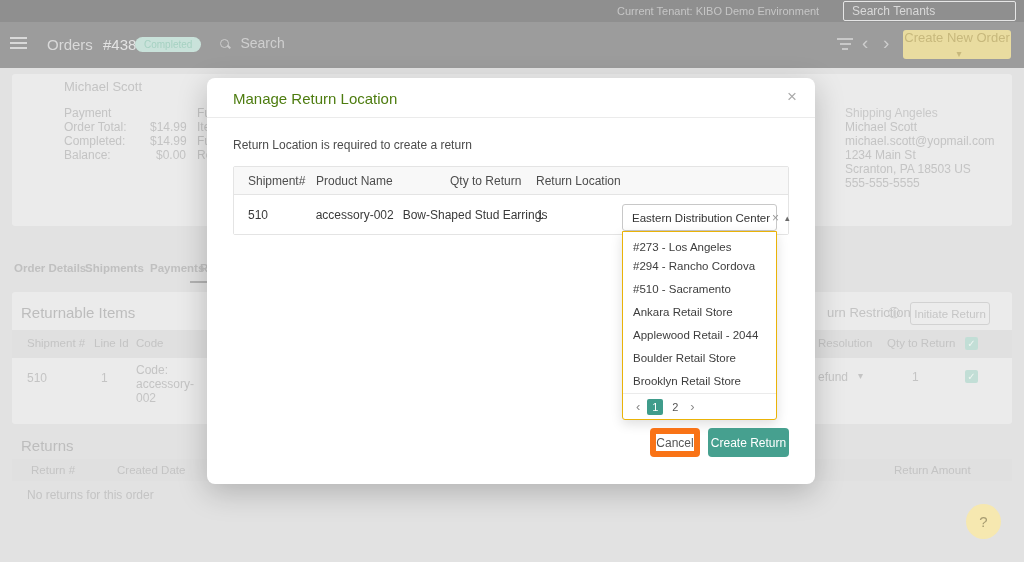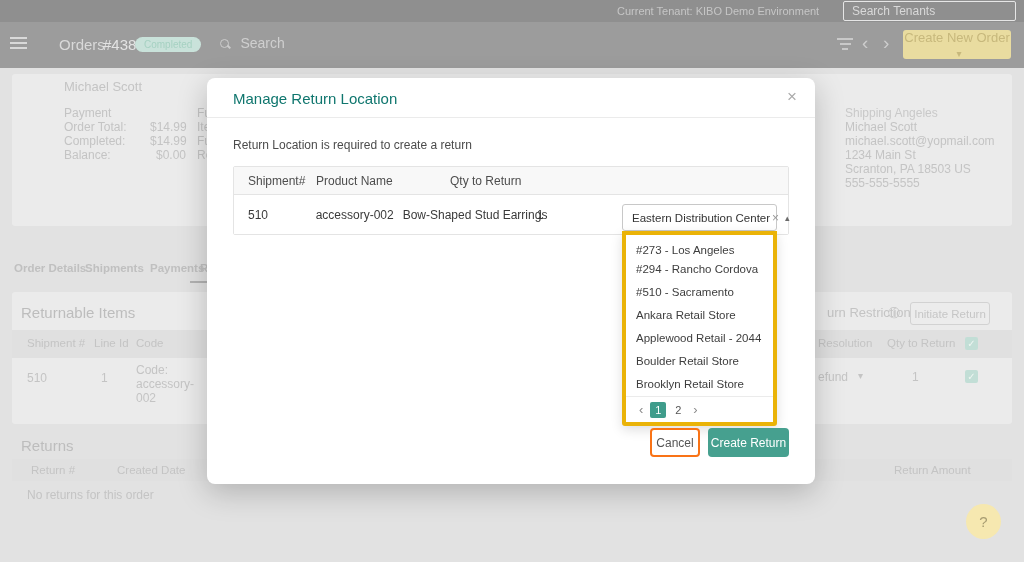--- a/index.html
+++ b/index.html
@@ -11,21 +11,21 @@
   .topstrip { position:absolute; left:0; top:0; width:1024px; height:22px; background:#8f8f8f; }
   .tenant-label { position:absolute; left:617px; top:5px; font-size:11px; color:#c6c6c6; }
   .tenant-search { position:absolute; left:843px; top:1px; width:173px; height:20px; background:transparent;
     border:1px solid #e6e6e6; border-radius:2px; font-size:12px; color:#dedede; padding:0 8px; outline:none; }
   .tenant-search::placeholder { color:#d9d9d9; }
 
   
   .navbar { position:absolute; left:0; top:22px; width:1024px; height:46px; background:#9c9c9c; }
   .hamburger { position:absolute; left:10px; top:15px; width:17px; height:14px; cursor:pointer; }
   .hamburger i { display:block; height:2px; background:#d9d9d9; margin-bottom:3px; }
-  .nav-title { position:absolute; left:47px; top:14px; font-size:15px; color:#d9d9d9;margin-left:12px; }
+  .nav-title { position:absolute; left:47px; top:14px; font-size:15px; color:#d9d9d9; }
   .order-num { position:absolute; left:103px; top:14px; font-size:15px; color:#e3e3e3; }
   .status-badge { position:absolute; left:135px; top:15px; height:15px; line-height:15px; padding:0 9px;
     background:#c9e2da; color:#a6d1c2; font-size:10px; border-radius:8px; }
   .nav-search { position:absolute; left:220px; top:13px; width:180px; height:20px; cursor:text; }
   .icon-search { position:relative; display:inline-block; width:10px; height:10px; margin-top:3px; }
   .icon-search::before { content:""; position:absolute; left:0; top:0; width:7px; height:7px;
     border:1.4px solid #cccccc; border-radius:50%; }
   .icon-search::after { content:""; position:absolute; left:7px; top:7px; width:4px; height:1.6px;
     background:#cccccc; transform:rotate(45deg); }
   .nav-search-label { font-size:14px; color:#cfcfcf; margin-left:6px; vertical-align:top; }
@@ -50,53 +50,53 @@
     color:#eef6f2; font-size:10px; line-height:13px; text-align:center; cursor:pointer; }
   .init-btn { position:absolute; left:910px; top:302px; width:80px; height:23px; background:#ececec;
     border:1px solid #d2d2d2; border-radius:3px; font-size:11.5px; color:#c6c6c6; cursor:pointer; font-family:inherit; }
   .help-btn { position:absolute; left:966px; top:504px; width:35px; height:35px; border-radius:50%;
     background:#f6e8b0; border:none; font-size:15px; color:#a89d72; cursor:pointer; font-family:inherit; }
 
   
   .modal { position:absolute; left:207px; top:78px; width:608px; height:406px; background:#ffffff;
     border-radius:8px; box-shadow:0 8px 30px rgba(0,0,0,0.22); }
   .modal-header { position:absolute; left:0; top:0; width:100%; height:40px; border-bottom:1px solid #ebebeb; }
-  .modal-title { position:absolute; left:26px; top:12px; font-size:15px; color:#0f766e; font-weight:500; }
+  .modal-title { position:absolute; left:26px; top:12px; font-size:15px; color:#4d7c0f; font-weight:500; }
   .modal-close { position:absolute; right:18px; top:9px; font-size:17px; color:#ababab; cursor:pointer; }
   .modal-note { position:absolute; left:26px; top:60px; font-size:12px; color:#4b4b4b; }
 
   .rtable { position:absolute; left:26px; top:88px; width:556px; border:1px solid #e4e4e4; border-radius:2px; }
   .rtable .thead { display:flex; height:28px; background:#f8f8f8; border-bottom:1px solid #e4e4e4; }
   .rtable .trow  { display:flex; height:39px; background:#fff; }
   .rtable .th, .rtable .td { padding-left:14px; display:flex; align-items:center;
     font-size:12px; white-space:nowrap; overflow:visible; }
   .rtable .th { color:#4d4d4d; }
   .rtable .td { color:#3a3a3a; }
   .c1{width:68px;} .c2{width:87px;} .c3{width:134px;} .c4{width:86px;} .c5{width:181px;}
 
   .loc-select { position:absolute; left:415px; top:126px; width:155px; height:27px; background:#fff;
     border:1px solid #c8c8c8; border-radius:3px; cursor:pointer; display:flex; align-items:center; padding:0 7px; }
   .loc-select .cursorbar { width:1px; height:14px; background:#444; }
   .loc-select .val { font-size:11.5px; color:#333; margin-left:2px; white-space:nowrap; flex:1; }
   .loc-select .clear { font-size:12px; color:#9a9a9a; margin:0 6px 0 2px; cursor:pointer; }
   .loc-select .caret-up { font-size:9px; color:#6a6a6a; cursor:pointer; }
 
   .loc-menu { position:absolute; left:415px; top:153px; width:155px; background:#fff;
-    border:4px solid #eab308; border-radius:0 0 3px 3px; box-shadow:0 4px 12px rgba(0,0,0,0.13); }
+    border:1px solid #eab308; border-radius:0 0 3px 3px; box-shadow:0 4px 12px rgba(0,0,0,0.13); }
   .loc-menu .opt { height:23px; line-height:23px; padding:0 10px; font-size:11.5px; color:#3d3d3d;
     cursor:pointer; white-space:nowrap; overflow:hidden; }
   .loc-menu .opt:first-child { padding-top:4px; }
   .loc-pag { height:26px; border-top:1px solid #ebebeb; display:flex; align-items:center; padding-left:8px; }
   .loc-pag .pchev { font-size:13px; color:#8a8a8a; cursor:pointer; padding:0 5px; }
   .loc-pag .pnum { min-width:16px; height:16px; line-height:16px; text-align:center; font-size:11px;
     color:#555; margin:0 2px; cursor:pointer; border-radius:2px; }
   .loc-pag .pnum.active { background:#3f9c8b; color:#ffffff; }
 
   .btn-cancel { position:absolute; left:443px; top:350px; width:50px; height:29px; background:#fff;
-    border:2px solid #f97316; border-radius:4px; font-size:12px; color:#555; cursor:pointer; font-family:inherit; }
+    border:6px solid #f97316; border-radius:4px; font-size:12px; color:#555; cursor:pointer; font-family:inherit; }
   .btn-create { position:absolute; left:501px; top:350px; width:81px; height:29px; background:#46a08f;
     border:none; border-radius:4px; font-size:12px; color:#ffffff; cursor:pointer; font-family:inherit; }
 </style>
 </head>
 <body>
 
 <div class="screen">
 
   <div class="topstrip">
     <span class="tenant-label">Current Tenant: KIBO Demo Environment</span>
@@ -195,20 +195,21 @@
       <span class="modal-title">Manage Return Location</span>
       <span class="modal-close">×</span>
     </div>
     <div class="modal-note">Return Location is required to create a return</div>
 
     <div class="rtable">
       <div class="thead">
         <div class="th c1">Shipment#</div>
         <div class="th c3">Product Name</div>
         <div class="th c4">Qty to Return</div>
+        <div class="th c5">Return Location</div>
       </div>
       <div class="trow">
         <div class="td c1">510</div>
         <div class="td c2">accessory-002</div>
         <div class="td c3">Bow-Shaped Stud Earrings</div>
         <div class="td c4">1</div>
         <div class="td c5"></div>
       </div>
     </div>
 

